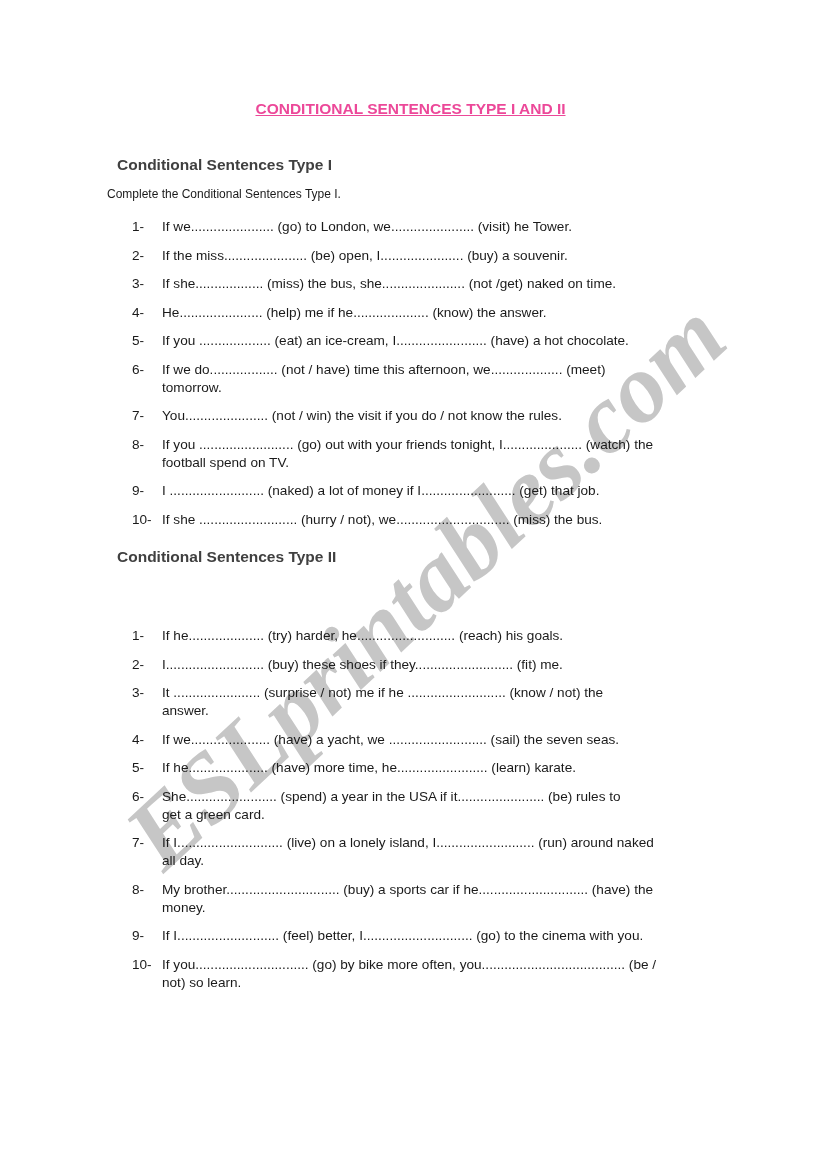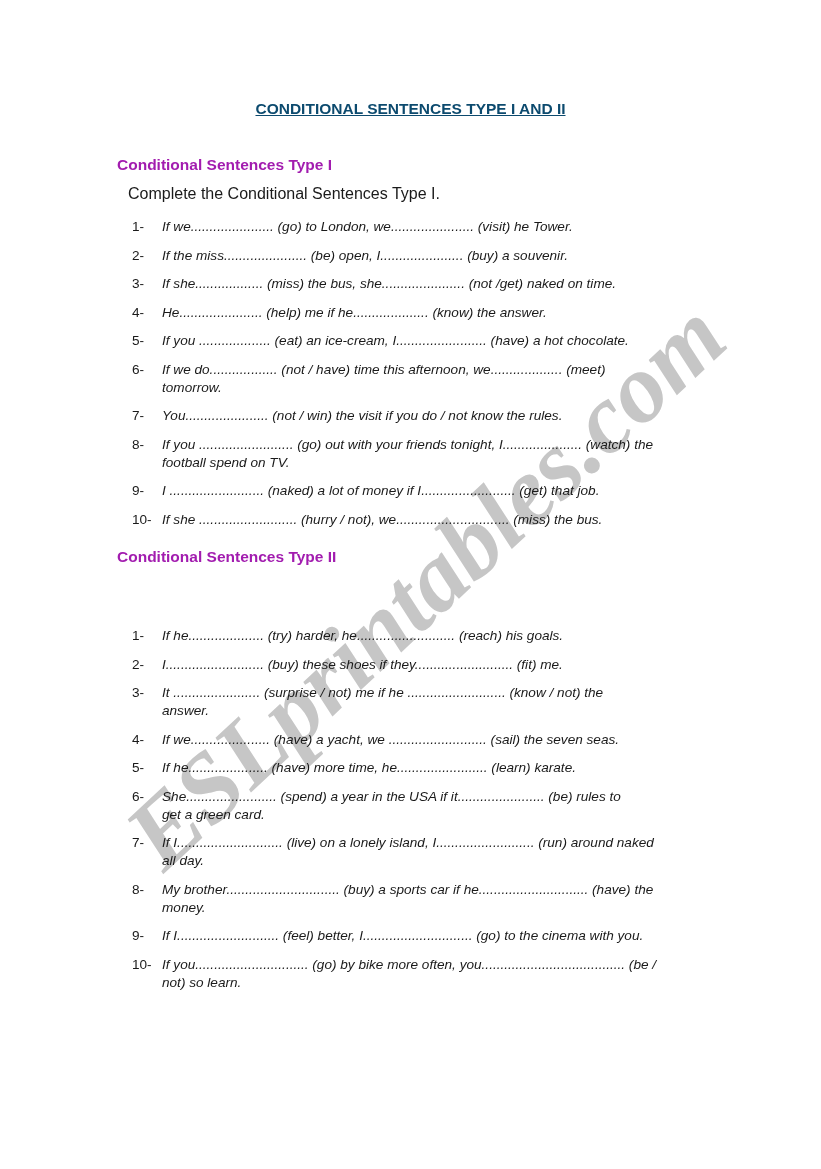--- a/index.html
+++ b/index.html
@@ -37,33 +37,33 @@
   }
   .doc-title {
     position: absolute;
     top: 100px;
     left: 0;
     width: 100%;
     text-align: center;
     font-size: 15.5px;
     font-weight: bold;
     text-decoration: underline;
-    color: #0c4a6e;
+    color: #ec4899;
   }
   .section-heading {
     position: absolute;
     left: 117px;
     font-size: 15.5px;
     font-weight: bold;
-    color: #a21caf;
+    color: #404040;
   }
   .section-instruction {
     position: absolute;
-    left: 128px;
-    font-size: 16px;
+    left: 107px;
+    font-size: 12px;
     line-height: 18px;
   }
   .s1-heading { top: 156px; }
   .s1-instruction { top: 185px; }
   .s2-heading { top: 548px; }
   .s2-instruction { top: 594px; }
   .item-list {
     position: absolute;
     left: 132px;
     margin: 0;
@@ -79,21 +79,20 @@
     font-size: 13.6px;
     line-height: 18px;
   }
   .item-num {
     width: 30px;
     flex-shrink: 0;
   }
   .item-text {
     width: 578px;
     white-space: pre-wrap;
-    font-style: italic;
   }
 </style>
 </head>
 <body>
 
 <div class="page">
 
   <div class="watermark">ESLprintables.com</div>
 
   <div class="content">

